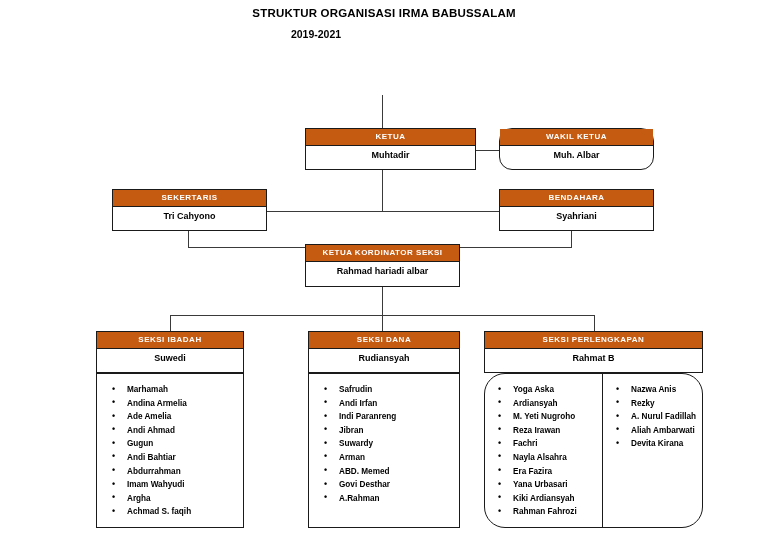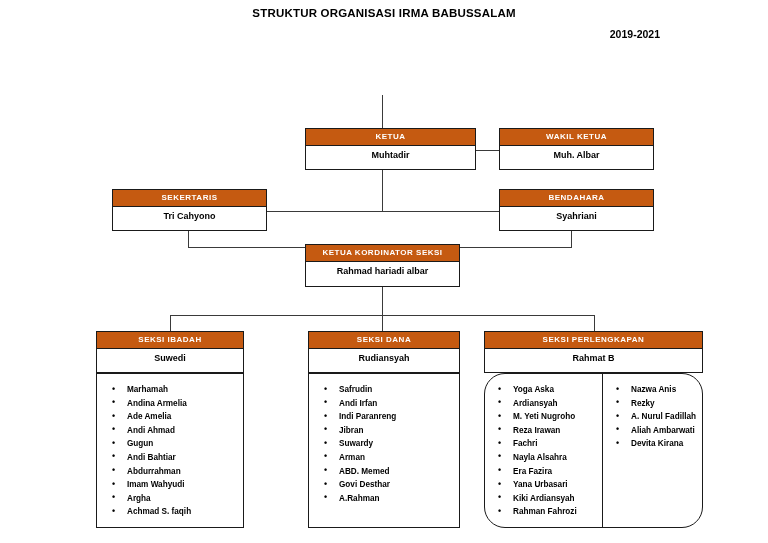--- a/index.html
+++ b/index.html
@@ -4,22 +4,22 @@
 <style>
   html,body{margin:0;padding:0;background:#ffffff;}
   body{width:768px;height:543px;position:relative;overflow:hidden;
        font-family:"Liberation Sans",sans-serif;color:#000;}
 
   .canvas{position:absolute;left:0;top:0;width:768px;height:543px;}
 
   
   .title{position:absolute;left:0;top:7px;width:768px;text-align:center;
          font-size:11.5px;font-weight:bold;letter-spacing:.2px;}
-  .subtitle{position:absolute;left:0;top:28px;width:632px;text-align:right;
-         font-size:10.5px;font-weight:bold;margin-left:28px;}
+  .subtitle{position:absolute;left:0;top:28px;width:632px;text-align:center;
+         font-size:10.5px;font-weight:bold;}
 
   
   .box{position:absolute;border:1.4px solid #1a1a1a;background:#ffffff;
        box-sizing:border-box;}
   .bhead{background:#C55A11;color:#ffffff;font-size:8px;font-weight:bold;
          letter-spacing:.5px;text-align:center;line-height:16px;height:17px;
          border-bottom:1.4px solid #1a1a1a;box-sizing:border-box;
          white-space:nowrap;overflow:hidden;}
   .bname{color:#000;font-size:9px;font-weight:bold;text-align:center;
          line-height:18px;height:19px;box-sizing:border-box;white-space:nowrap;}
@@ -70,21 +70,21 @@
   <div class="ln lnv" style="left:170px;top:315px;height:17px;"></div>
   <div class="ln lnv" style="left:382px;top:315px;height:17px;"></div>
   <div class="ln lnv" style="left:594px;top:315px;height:17px;"></div>
 
 
   <div class="box" style="left:305px;top:128px;width:171px;height:42px;">
     <div class="bhead">KETUA</div>
     <div class="bname">Muhtadir</div>
   </div>
 
-  <div class="box" style="left:499px;top:128px;width:155px;height:42px;">
+  <div class="box" style="left:499px;top:128px;width:155px;height:42px;border-radius:13px;">
     <div class="bhead">WAKIL KETUA</div>
     <div class="bname">Muh. Albar</div>
   </div>
 
   <div class="box" style="left:112px;top:189px;width:155px;height:42px;">
     <div class="bhead">SEKERTARIS</div>
     <div class="bname">Tri Cahyono</div>
   </div>
 
   <div class="box" style="left:305px;top:244px;width:155px;height:43px;">

